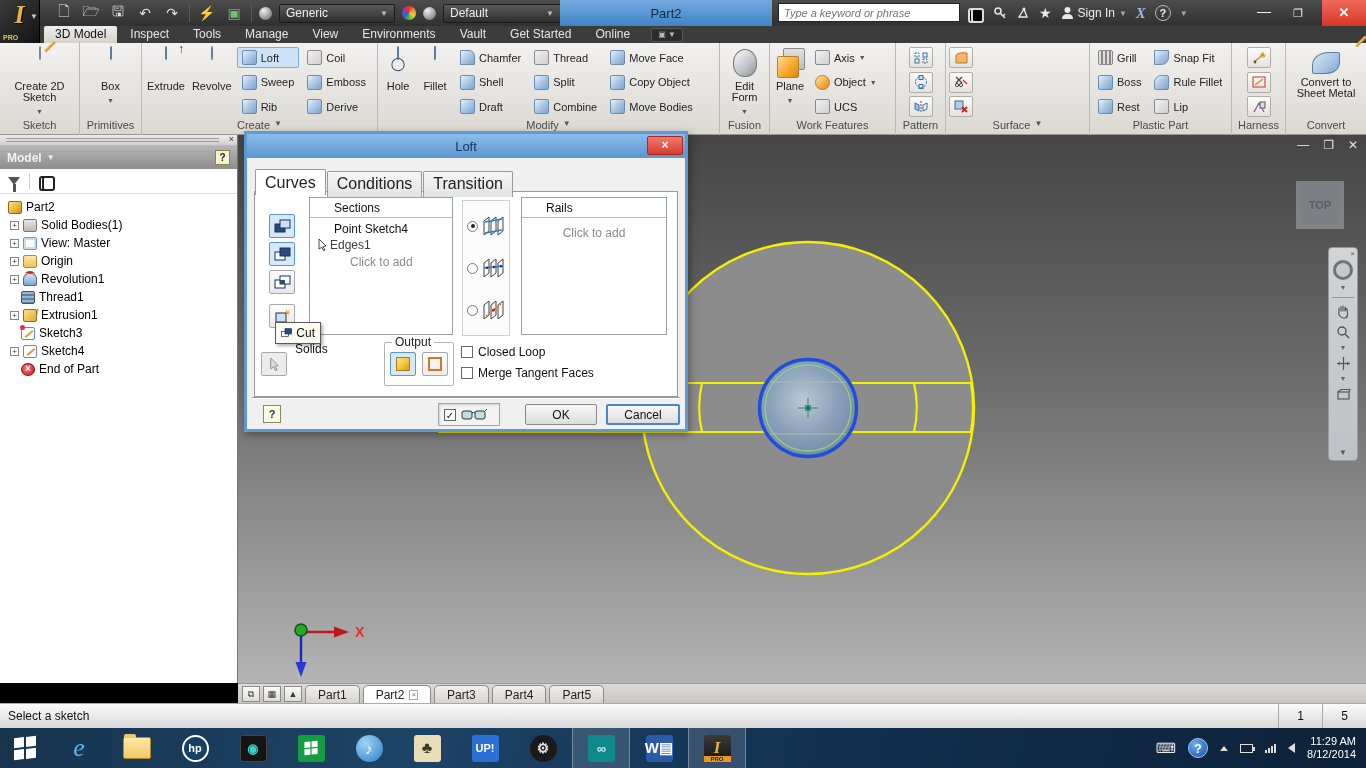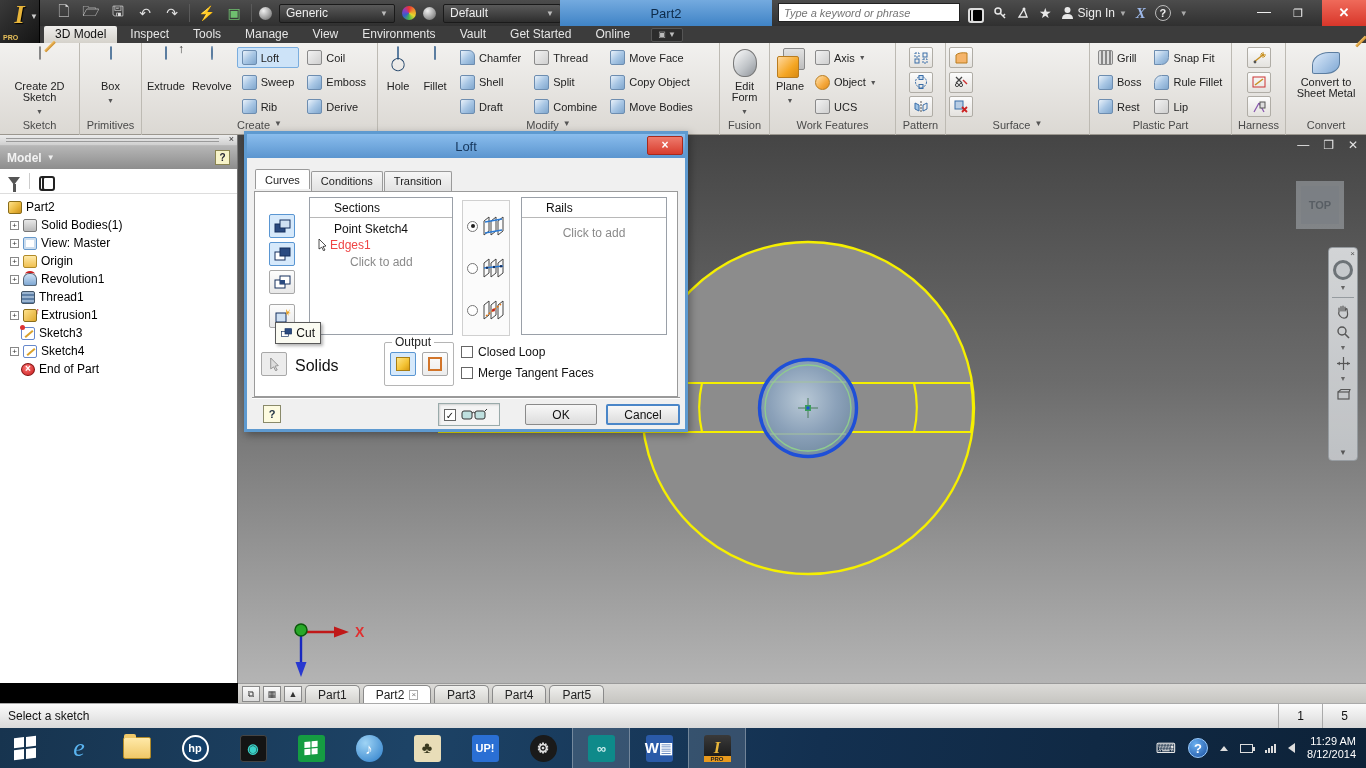--- a/index.html
+++ b/index.html
@@ -109,21 +109,21 @@
 .navsm{font-size:7px;color:#666}
 .navdiv{width:22px;height:1px;background:#9aa0a4;margin:2px 0}
 .navico{width:18px;height:16px;display:flex;align-items:center;justify-content:center}
 .navfoot{margin-top:auto;margin-bottom:3px;font-size:8px;color:#555}
 
 
 .dialog{position:absolute;left:244px;top:131px;width:444px;height:301px;border:3px solid #5e9ad0;background:#f0f0f0;z-index:50;box-shadow:2px 3px 8px rgba(0,0,0,.35)}
 .dtitle{height:24px;background:linear-gradient(#8abded,#5b95cf);display:flex;align-items:center;justify-content:center;color:#15365c;font-size:13px;position:relative}
 .dclose{position:absolute;right:2px;top:2px;width:36px;height:19px;background:linear-gradient(#ee7b6d,#d83d2e);border:1px solid #a8291c;border-radius:2px;color:#fff;font-size:12px;font-weight:bold;text-align:center;line-height:17px}
 .dtabs{position:absolute;left:8px;top:37px;display:flex;z-index:2}
-.dtab{padding:3px 9px;font-size:11px;color:#222;background:linear-gradient(#f6f6f6,#e2e2e2);border:1px solid #9a9a9a;border-bottom:none;border-radius:2px 2px 0 0;margin-right:1px}
+.dtab{padding:3px 9px;font-size:16px;color:#222;background:linear-gradient(#f6f6f6,#e2e2e2);border:1px solid #9a9a9a;border-bottom:none;border-radius:2px 2px 0 0;margin-right:1px}
 .dtab.active{background:#fff;padding-top:4px;position:relative;top:-2px}
 .tabpage{position:absolute;left:7px;right:7px;top:57px;height:206px;background:#fff;border:1px solid #9a9a9a}
 .opsbtn{position:absolute;width:26px;height:24px;border:1px solid #a8a8a8;background:linear-gradient(#fdfdfd,#e8e8e8);border-radius:2px;display:flex;align-items:center;justify-content:center}
 .opsbtn.sel{background:#d6e9fb;border:1px solid #5a96d2}
 .tooltip{position:absolute;left:20px;top:130px;width:46px;height:22px;background:#fbfbf2;border:1px solid #5a5a5a;box-shadow:2px 2px 3px rgba(0,0,0,.3);display:flex;align-items:center;gap:4px;padding:0 5px;font-size:12px;color:#111;z-index:6}
 .lbox{position:absolute;background:#fff;border:1px solid #9aa0a8;font-size:12px;color:#111}
 .lbox .hdr{height:20px;border-bottom:1px solid #b8b8b8;display:flex;align-items:center;padding-left:24px}
 .radiopanel{position:absolute;left:207px;top:8px;width:48px;height:136px;background:#fbfbfb;border:1px solid #d0d0d0;display:flex;flex-direction:column;justify-content:space-around;align-items:center;padding:4px 0}
 .radiorow{display:flex;align-items:center;gap:3px}
 .rdot{width:11px;height:11px;border:1px solid #777;border-radius:50%;background:#fff;position:relative}
@@ -135,21 +135,21 @@
 .goldcube{width:14px;height:14px;background:linear-gradient(135deg,#ffe586,#f3c233 60%,#d89c12);border:1px solid #a87e14}
 .wirecube{width:14px;height:14px;border:2px solid #d2752a;background:transparent}
 .cb{width:12px;height:12px;border:1px solid #666;background:#fff;flex:none;font-size:10px;line-height:11px;text-align:center;color:#111}
 .cbrow{position:absolute;display:flex;align-items:center;gap:5px;font-size:12px;color:#111}
 .dsep{position:absolute;left:5px;right:5px;top:263px;border-top:1px solid #9a9a9a;border-bottom:1px solid #fff}
 .dhelp{position:absolute;left:16px;top:271px;width:18px;height:18px;background:#fdfbe0;border:1px solid #8a8a6a;font-size:11px;font-weight:bold;color:#234;display:flex;align-items:center;justify-content:center}
 .previewbox{position:absolute;left:191px;top:269px;width:62px;height:23px;border:1px solid #9aa;box-shadow:inset 1px 1px 2px rgba(0,0,0,.15);display:flex;align-items:center;gap:5px;padding:0 5px;background:#f4f4f4}
 .dbtn{position:absolute;top:270px;height:21px;background:linear-gradient(#f8f8f8,#dcdcdc);border:1px solid #8a8a8a;border-radius:2px;font-size:12px;color:#111;display:flex;align-items:center;justify-content:center}
 .dbtn.ok{left:278px;width:72px}
 .dbtn.cancel{left:359px;width:74px;border:2px solid #4a86c8}
-.sol-item{color:#ef4444}
+.sol-item{color:#404040}
 .gray-item{color:#8a8a8a}
 
 
 .doctabbar{position:absolute;left:238px;top:683px;width:1128px;height:20px;background:linear-gradient(#dcdbd8,#c6c5c1);border-top:1px solid #9a9a9a;display:flex;align-items:flex-end;gap:3px;padding:0 4px}
 .dtbtn{width:18px;height:16px;border:1px solid #8a8a8a;background:linear-gradient(#fafafa,#dcdcdc);font-size:9px;color:#333;display:flex;align-items:center;justify-content:center;margin-bottom:1px}
 .dtab2{height:18px;padding:0 12px;border:1px solid #8a8a8a;border-bottom:none;border-radius:5px 5px 0 0;background:linear-gradient(#f0f0ee,#d4d3cf);font-size:12px;color:#222;display:flex;align-items:center;gap:5px}
 .dtab2.active{background:#fff}
 .dtab2 .tx{font-size:8px;color:#777;border:1px solid #aaa;padding:0 1px;line-height:8px}
 .statusbar{position:absolute;left:0;top:703px;width:1366px;height:25px;background:linear-gradient(#fbfbfb,#d9d9d9);border-top:1px solid #aaa;display:flex;align-items:center;font-size:12px;color:#111}
 .statusmsg{padding-left:8px}
@@ -839,21 +839,21 @@
       <div class="lbox" style="left:266px;top:5px;width:146px;height:138px">
         <div class="hdr">Rails</div>
         <div class="gray-item" style="padding:8px 0 0 0;text-align:center">Click to add</div>
       </div>
 
       <div class="opsbtn" style="left:6px;top:160px;background:#ececec">
         <svg width="11" height="13" viewBox="0 0 9 12">
             <path d="M1 0 L8 7 L5 7.5 L7 11 L5.5 11.8 L3.8 8.2 L1 10 Z" fill="#ddd" stroke="#888" stroke-width="0.8"></path>
           </svg>
       </div>
-      <span style="position:absolute;left:40px;top:165px;font-size:16px;color:#111">Solids</span>
+      <span style="position:absolute;left:40px;top:150px;font-size:12px;color:#111">Solids</span>
 
       <div class="fieldset">
         <span class="legend">Output</span>
         <div class="outbtn sel" style="left:5px">
             <span class="goldcube"></span>
           </div>
         <div class="outbtn" style="left:37px">
             <span class="wirecube"></span>
           </div>
       </div>

